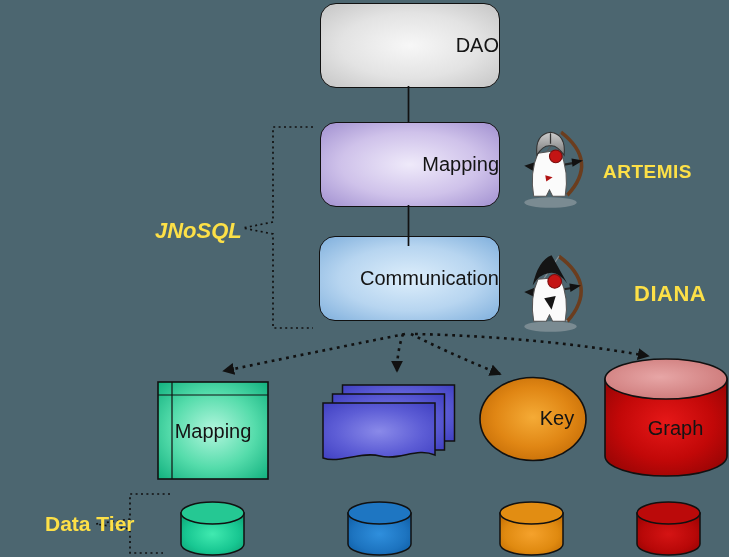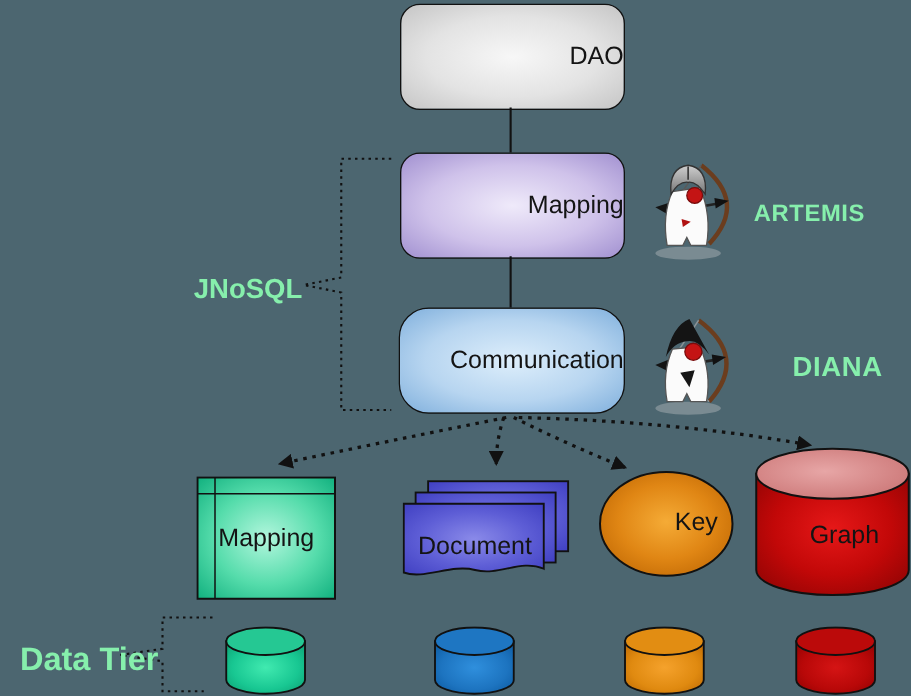--- a/index.html
+++ b/index.html
@@ -5,29 +5,29 @@
   html,body{margin:0;padding:0;}
   body{font-family:"Liberation Sans",sans-serif;}
   #stage{position:relative;width:729px;height:557px;background:#4C6670;overflow:hidden;}
   .abs{position:absolute;}
   .node{display:flex;align-items:center;justify-content:flex-end;
         border:1.6px solid #111;border-radius:16px;color:#141414;font-size:20px;}
   #dao-box{left:320px;top:3px;width:178px;height:83px;
     background:radial-gradient(ellipse at 50% 50%, #f7f7f7 0%, #e3e3e3 55%, #c5c5c5 100%);}
   #mapping-box{left:320px;top:122px;width:178px;height:83px;
     background:radial-gradient(ellipse at 50% 50%, #efeafa 0%, #cfc2ea 55%, #a190d0 100%);}
-  #communication-box{left:319px;top:246px;width:179px;height:83px;
-    background:radial-gradient(ellipse at 50% 50%, #ddeefb 0%, #b7d5f0 55%, #7fafdc 100%);border-radius:24px;}
+  #communication-box{left:319px;top:236px;width:179px;height:83px;
+    background:radial-gradient(ellipse at 50% 50%, #ddeefb 0%, #b7d5f0 55%, #7fafdc 100%);}
   .shape-label{display:flex;align-items:center;justify-content:center;
         color:#141414;font-size:20px;pointer-events:none;z-index:6;}
-  .side-label{color:#86efac;font-weight:bold;z-index:6;}
-  #jnosql-label{left:155px;top:218px;font-size:22px;}
+  .side-label{color:#fde047;font-weight:bold;z-index:6;}
+  #jnosql-label{left:155px;top:218px;font-size:22px;font-style:italic;}
   #artemis-label{left:603px;top:161px;font-size:19px;letter-spacing:.5px;}
   #diana-label{left:634px;top:281px;font-size:22px;letter-spacing:.5px;}
-  #datatier-label{left:16px;top:512px;font-size:26px;}
+  #datatier-label{left:1px;top:512px;font-size:21px;padding-left:44px;}
   svg{display:block;}
   #connector-layer{left:0;top:0;z-index:5;pointer-events:none;}
   .shape-layer{z-index:2;}
   .mascot{z-index:4;}
 </style>
 </head>
 <body>
 
 <div id="stage" style="background: rgb(76, 102, 112);">
 
@@ -65,21 +65,20 @@
       <radialGradient id="docGrad" cx="50%" cy="50%" r="70%">
         <stop offset="0%" stop-color="#8a8ae9"></stop>
           <stop offset="55%" stop-color="#5e5ed6"></stop>
           <stop offset="100%" stop-color="#4040c2"></stop>
       </radialGradient>
     </defs>
     <rect x="20.5" y="1" width="112" height="56" fill="url(#docGrad)" stroke="#111" stroke-width="1.5"></rect>
     <rect x="10.5" y="10" width="112" height="56" fill="url(#docGrad)" stroke="#111" stroke-width="1.5"></rect>
     <path d="M1 19 L113 19 L113 71 C 94 63 78 77 58 72 C 39 67 17 80 1 74 Z" fill="url(#docGrad)" stroke="#111" stroke-width="1.5"></path>
   </svg>
-  <div class="abs shape-label" style="left:324px;top:408px;width:112px;height:58px">Document</div>
 
   <svg class="abs shape-layer" style="left:478px;top:376px" width="110" height="86">
     <defs>
       <radialGradient id="keyGrad" cx="50%" cy="48%" r="65%">
         <stop offset="0%" stop-color="#f5ab36"></stop>
           <stop offset="55%" stop-color="#e08614"></stop>
           <stop offset="100%" stop-color="#bd6603"></stop>
       </radialGradient>
     </defs>
     <ellipse cx="55" cy="43" rx="53" ry="41.5" fill="url(#keyGrad)" stroke="#111" stroke-width="1.6"></ellipse>

